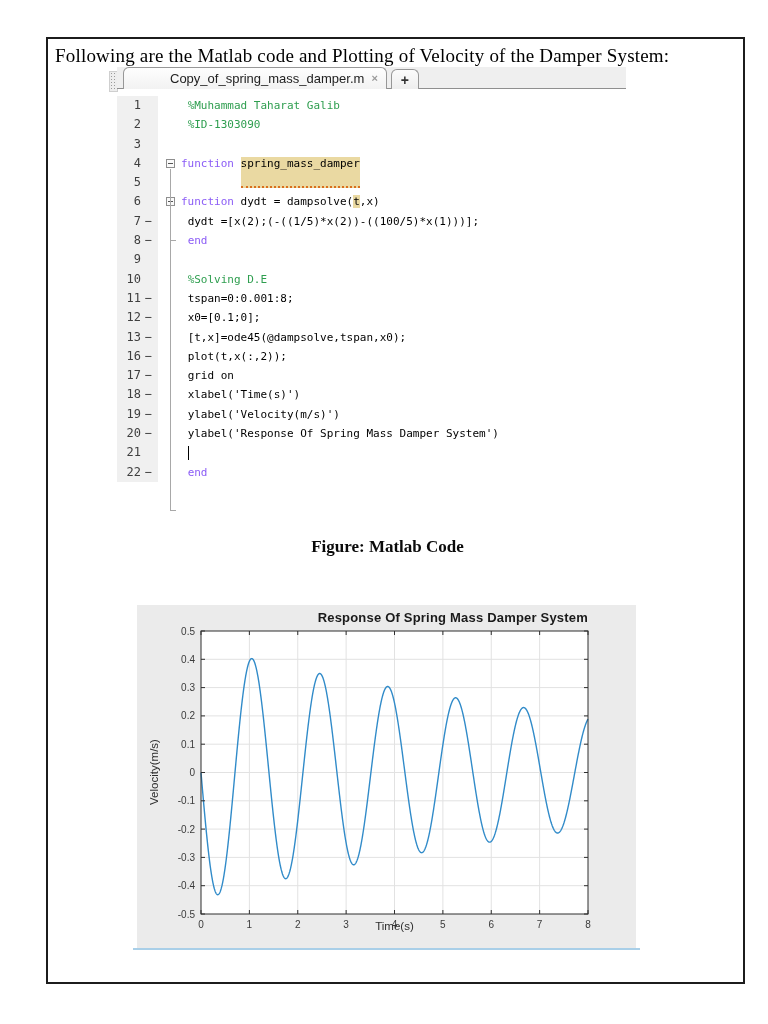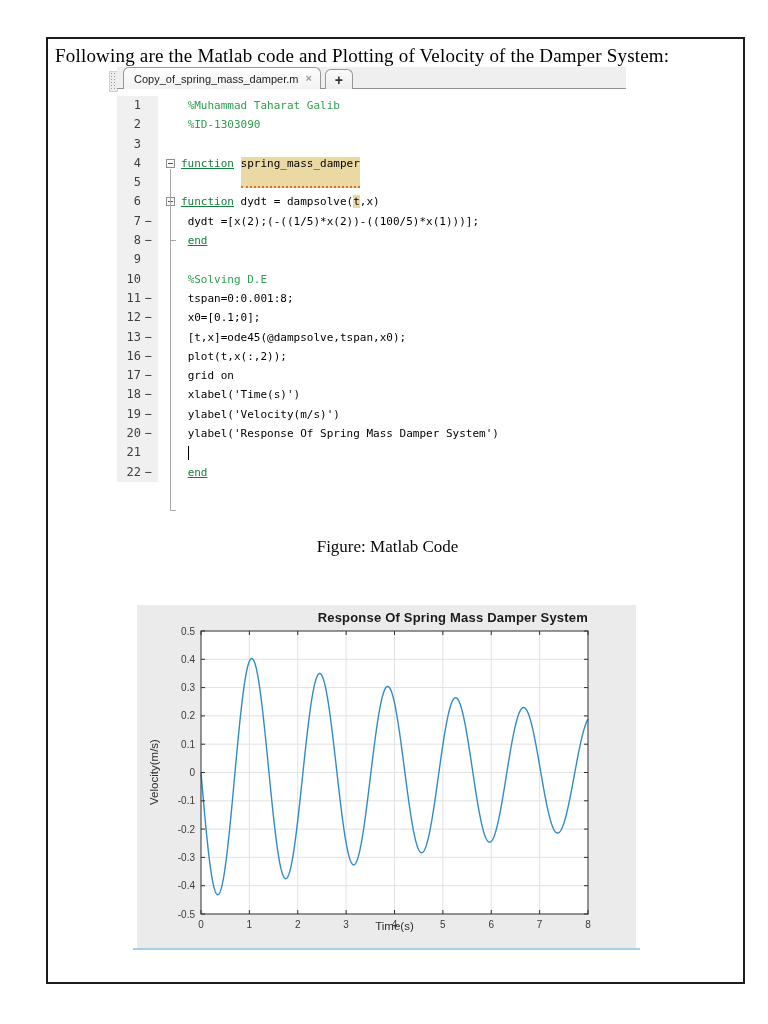--- a/index.html
+++ b/index.html
@@ -5,43 +5,43 @@
   html,body{margin:0;padding:0;background:#fff;}
   body{width:768px;height:1024px;position:relative;font-family:"Liberation Sans",sans-serif;}
   .frame{position:absolute;left:46px;top:37px;width:699px;height:947px;border:2px solid #1c1c1c;background:#fff;box-sizing:border-box;}
   .heading{font-family:"Liberation Serif",serif;font-size:19px;color:#000;padding:6px 6px 0 7px;letter-spacing:.2px;white-space:nowrap;}
 
   
   .editor{position:absolute;left:61px;top:28px;width:600px;}
   .grip{position:absolute;left:0;top:4px;width:7px;height:19px;background-image:radial-gradient(#9a9a9a 0.8px,transparent 1px);background-size:3px 3px;background-color:#ededed;border:1px solid #cfcfcf;}
   .tabstrip{position:relative;margin-left:8px;width:509px;height:22px;background:#efefef;border-bottom:1px solid #8f8f8f;display:flex;align-items:flex-end;box-sizing:border-box;}
   .tab{display:inline-flex;align-items:center;gap:7px;height:21px;margin-left:6px;padding:0 8px 0 10px;background:linear-gradient(#fefefe,#f2f2f2);border:1px solid #979797;border-bottom:none;border-radius:6px 6px 0 0;position:relative;top:1px;}
-  .tab-label{font-size:11px;color:#222;white-space:nowrap;}
+  .tab-label{font-size:13px;color:#222;white-space:nowrap;margin-left:36px;}
   .tab-close{font-size:11px;color:#9a9a9a;font-weight:bold;line-height:1;}
   .plustab{display:inline-flex;align-items:center;justify-content:center;width:26px;height:19px;margin-left:4px;background:linear-gradient(#fbfbfb,#eee);border:1px solid #979797;border-bottom:none;border-radius:6px 6px 0 0;position:relative;top:1px;font-size:14px;color:#333;font-weight:bold;}
   .rows{position:relative;margin-left:8px;padding-top:7px;font-family:"DejaVu Sans Mono",monospace;}
   .row{display:flex;height:19.3px;align-items:center;}
   .gut{width:41px;align-self:stretch;background:#f0f0f0;display:flex;flex:none;}
   .ln{width:24px;text-align:right;font-size:12px;color:#3f3f3f;line-height:19.3px;}
   .dash{width:14px;text-align:center;font-size:12px;color:#444;line-height:19.3px;}
   .foldm{width:23px;flex:none;position:relative;align-self:stretch;}
   .fbox{position:absolute;left:8px;top:5px;width:9px;height:9px;border:1px solid #8e8e8e;background:#fafafa;box-sizing:border-box;}
   .fbox::after{content:"";position:absolute;left:1px;right:1px;top:3px;border-top:1px solid #555;}
   .codecell{white-space:pre;font-size:11px;color:#000;line-height:19.3px;}
-  .c-kw{color:#15803d;text-decoration:underline;}
+  .c-kw{color:#8b5cf6;}
   .c-cm{color:#2e9e4f;}
   .c-st{color:#000000;}
   .c-hl{background:#ead9a2;}
   .c-hlw{background:#ead9a2;border-bottom:2px dotted #d96f1e;padding-bottom:16px;}
   .caret{display:inline-block;width:1.5px;height:14px;background:#000;vertical-align:middle;}
   .vline{position:absolute;width:1px;background:#a8a8a8;left:53px;}
   .vstub{position:absolute;height:1px;background:#a8a8a8;left:53px;width:6px;}
 
   
-  .caption{position:absolute;left:-8px;top:498px;width:100%;text-align:center;font-family:"Liberation Serif",serif;font-size:17px;color:#0a0a0a;}
+  .caption{position:absolute;left:-8px;top:498px;width:100%;text-align:center;font-family:"Liberation Serif",serif;font-size:17px;color:#0a0a0a;font-weight:bold;}
 
   
   .figure{position:absolute;left:89px;top:566px;width:499px;height:343px;background:#ebebeb;}
   .figure .blueline{position:absolute;left:-4px;bottom:-2px;width:507px;height:2.5px;background:#a9cfe8;}
   .chart-title{position:absolute;left:64px;top:5px;width:387px;text-align:right;font-size:13px;font-weight:bold;color:#1a1a1a;letter-spacing:.2px;}
   .chart-xlabel{position:absolute;left:64px;top:315px;width:387px;text-align:center;font-size:11.5px;color:#2f2f2f;}
   .chart-ylabel{position:absolute;left:17px;top:167px;transform:translate(-50%,-50%) rotate(-90deg);font-size:11.5px;color:#2f2f2f;white-space:nowrap;}
   svg text{font-family:"Liberation Sans",sans-serif;font-size:10px;fill:#3b3b3b;}
 </style>
 </head>

